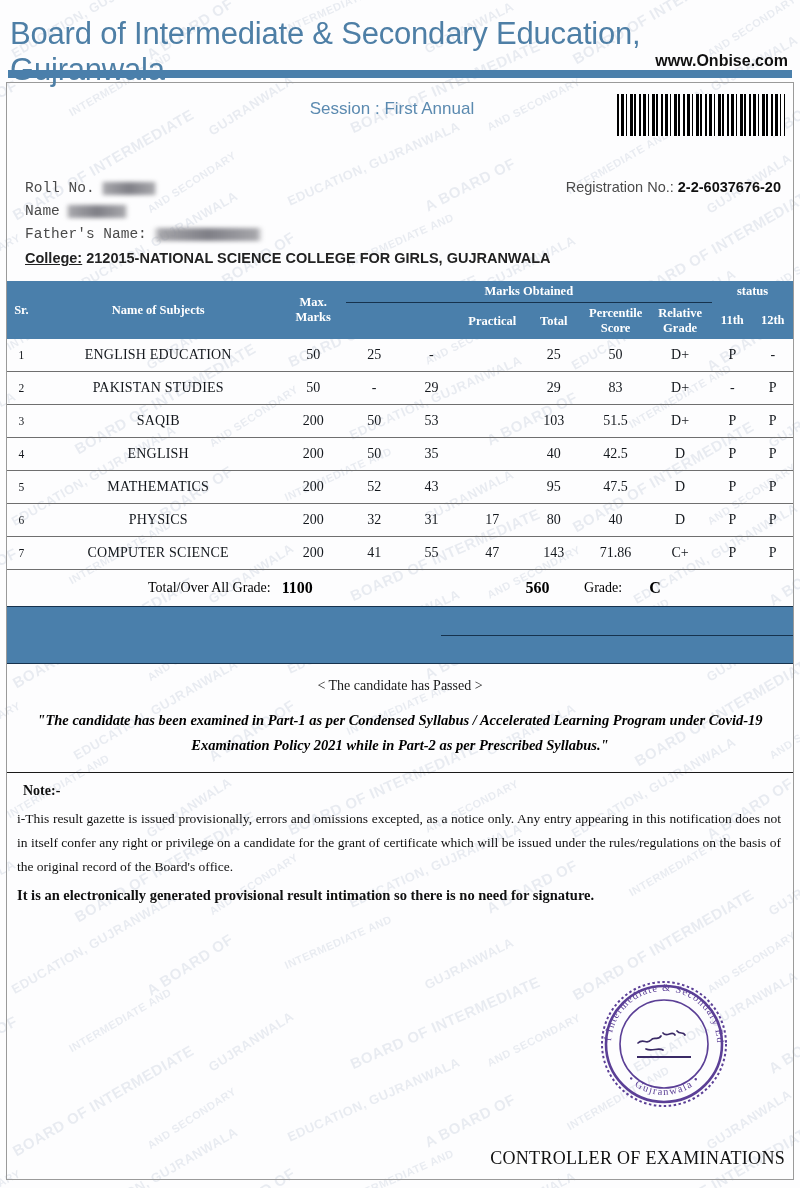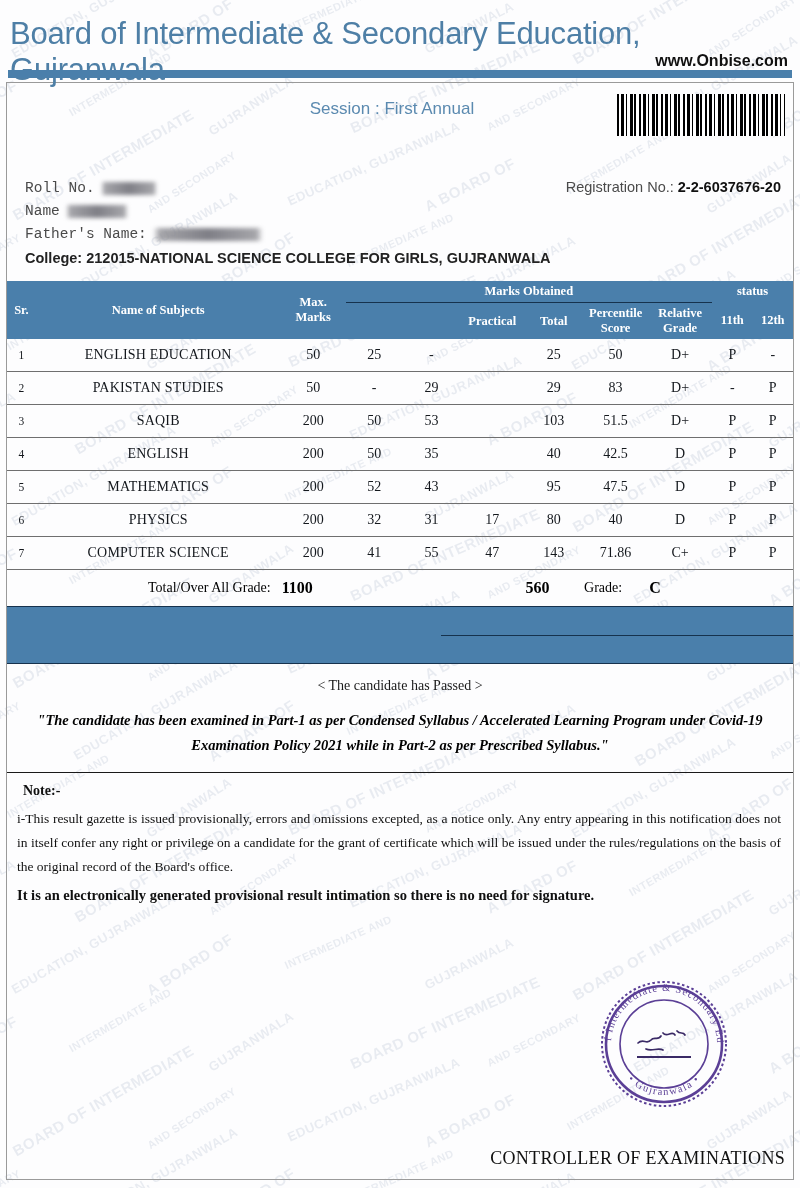--- a/index.html
+++ b/index.html
@@ -143,21 +143,21 @@
   .redacted.roll { width: 56px; }
   .redacted.name { width: 62px; }
   .redacted.father { width: 110px; }
   .college-line {
     font-size: 14.5px;
     color: #222;
     font-weight: bold;
     margin: 7px 0 0 18px;
     font-family: "Liberation Sans", sans-serif;
   }
-  .college-line .ul { }
+  .college-line .ul { text-decoration: underline; }
   .reg-no {
     position: absolute;
     right: 12px;
     top: 38px;
     font-size: 14.5px;
     color: #4a4a4a;
     font-family: "Liberation Sans", sans-serif;
   }
   .reg-no b { color: #111; }
 

